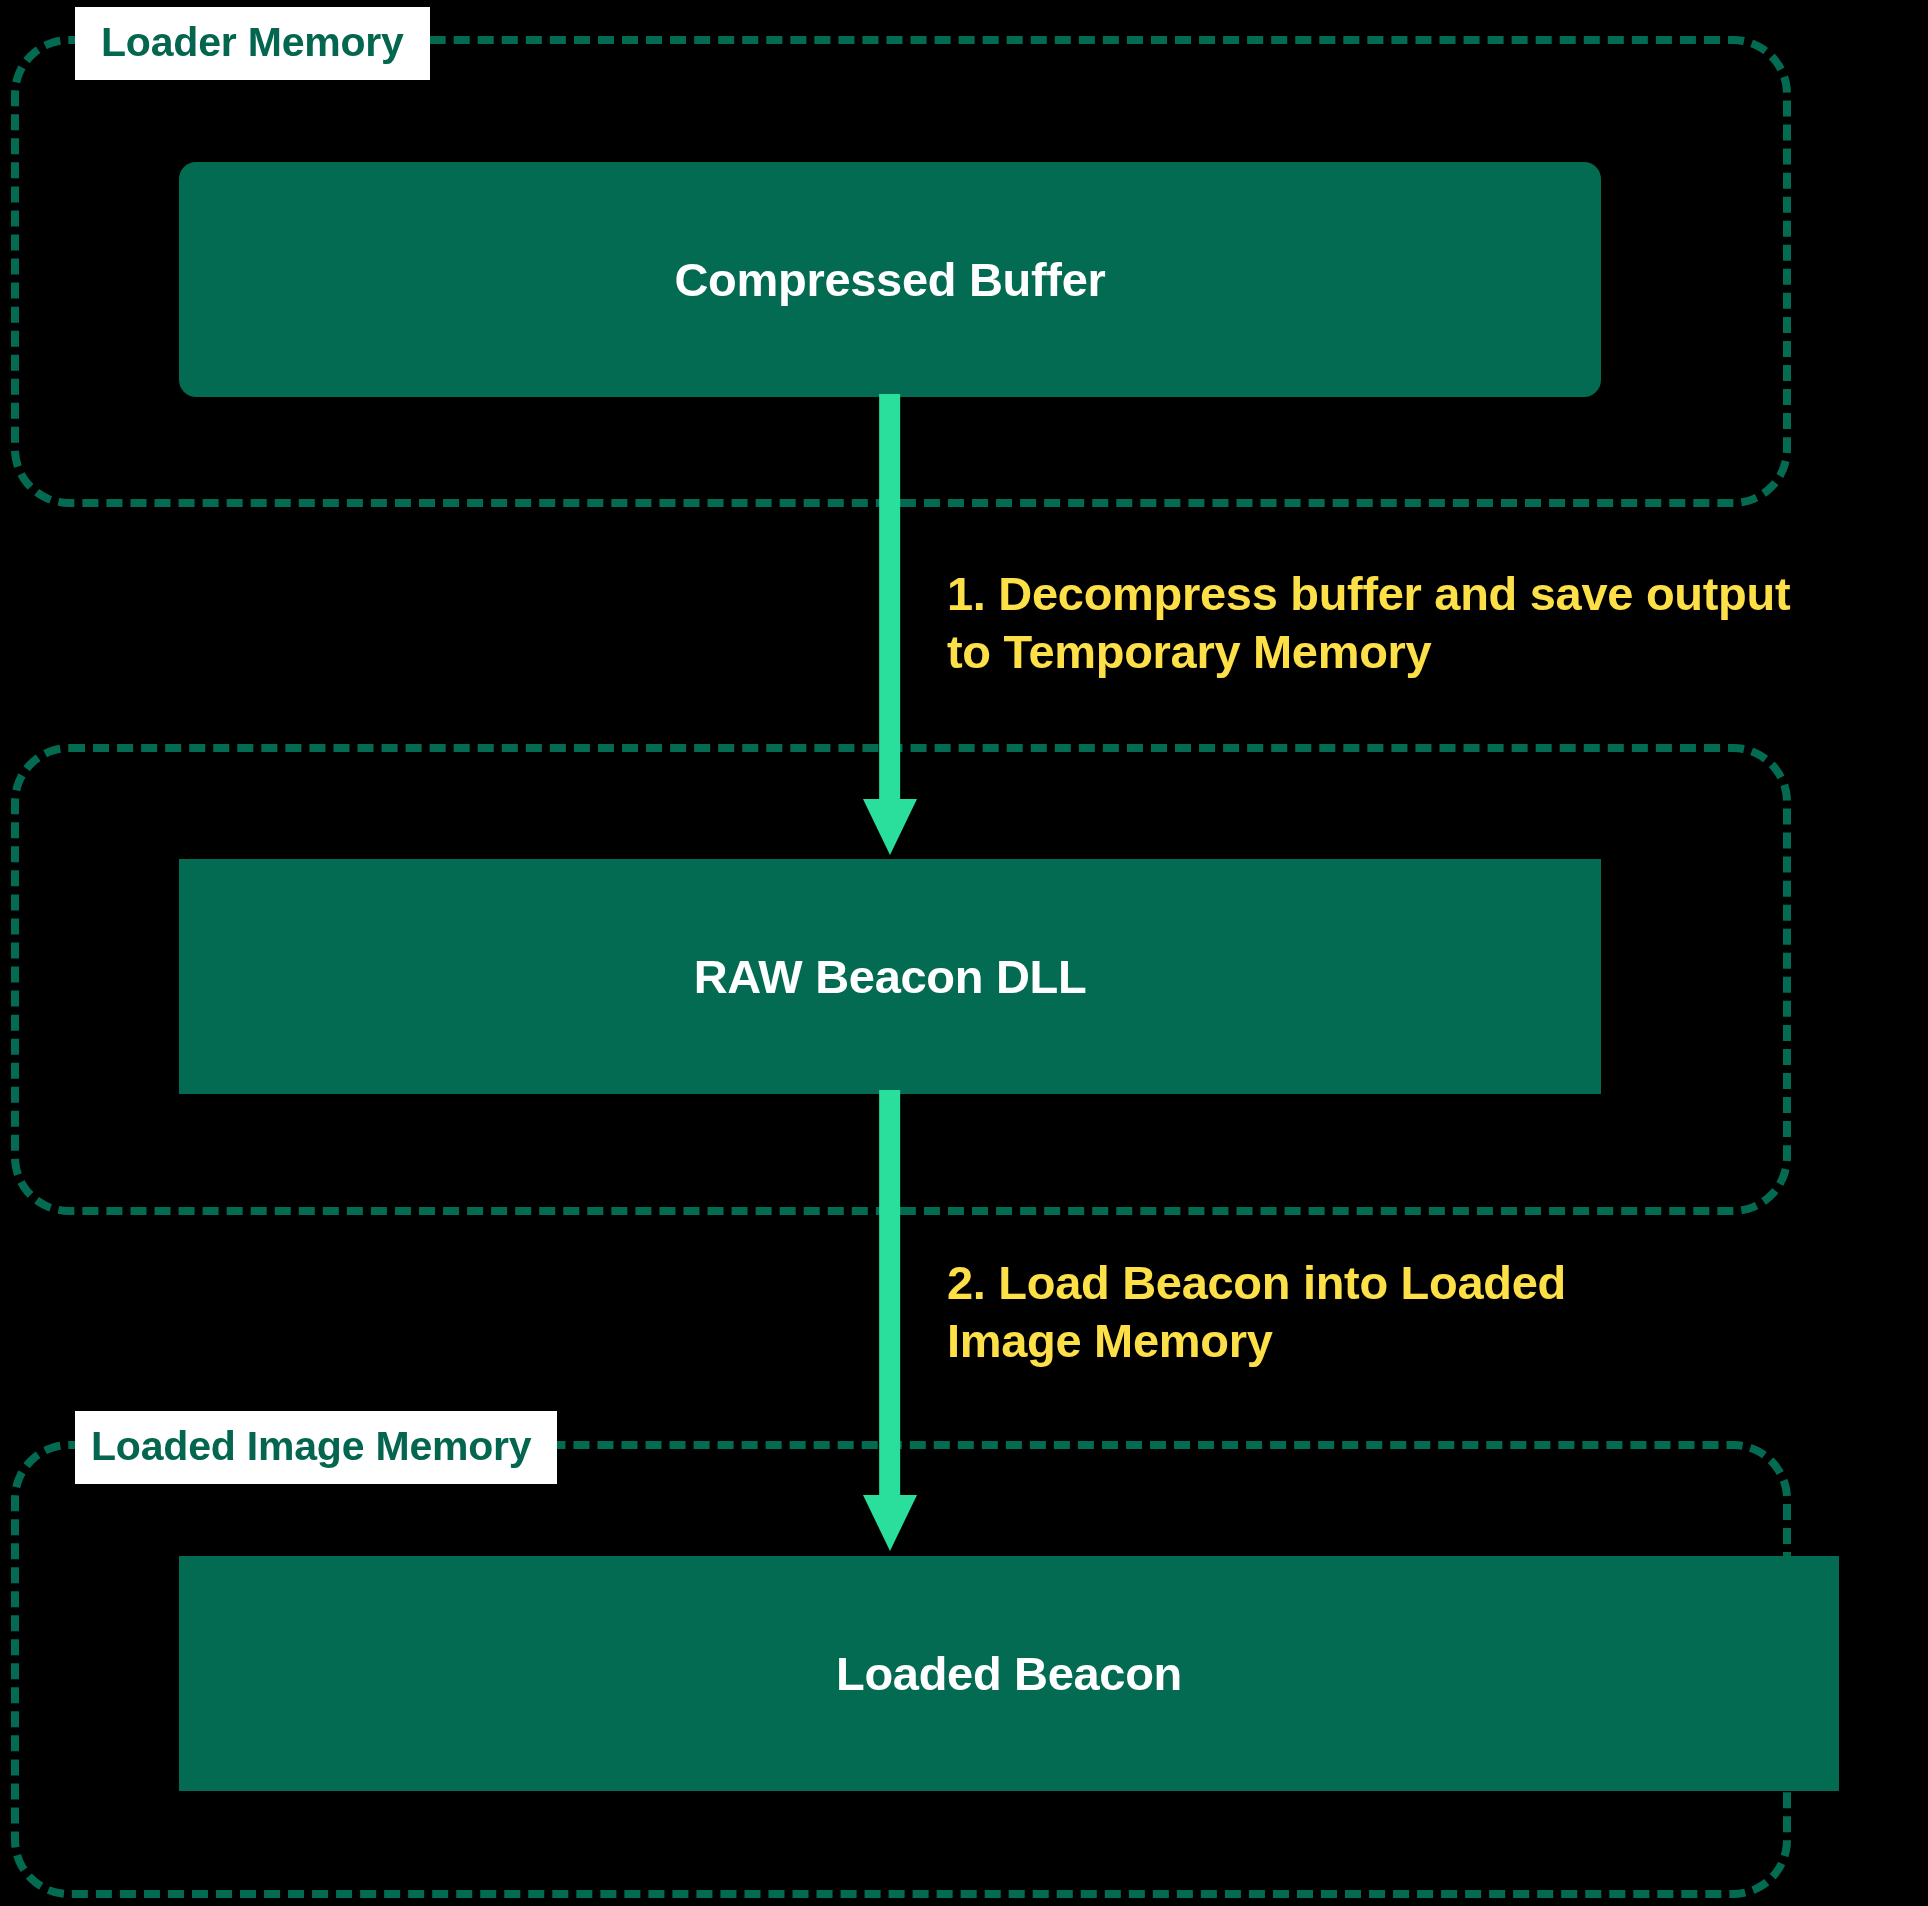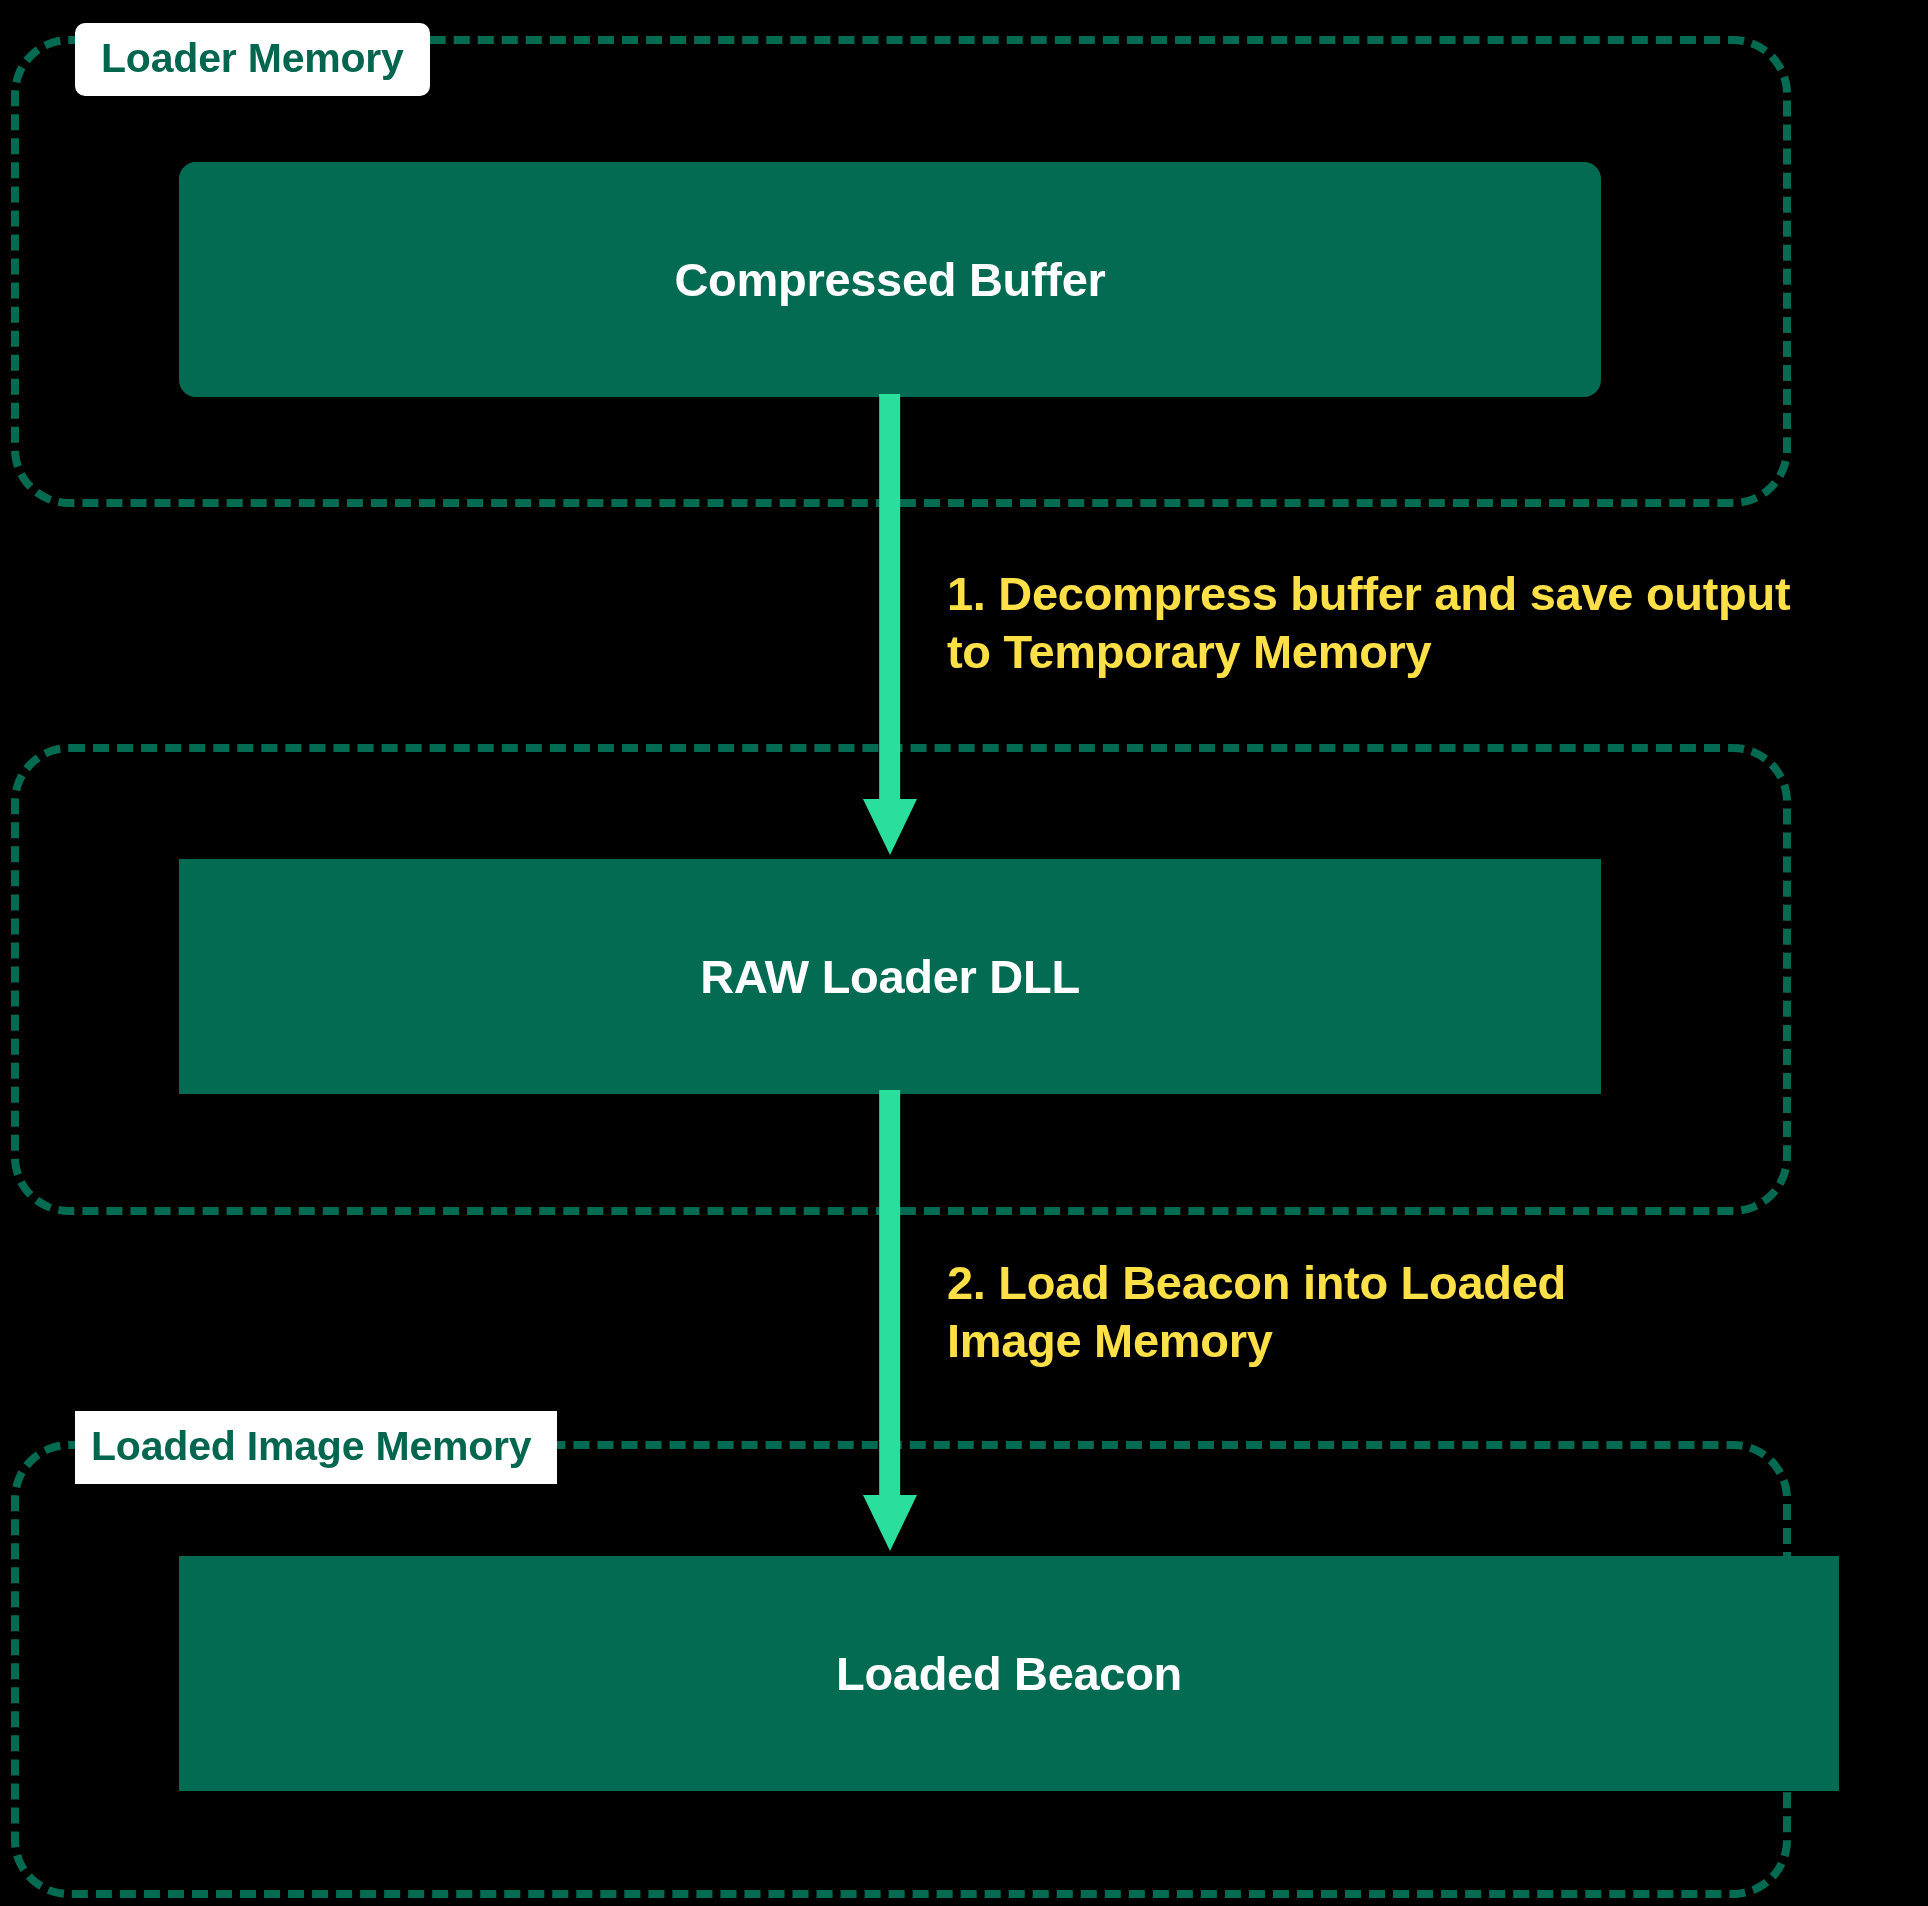--- a/index.html
+++ b/index.html
@@ -96,41 +96,41 @@
     z-index: 5;
   }
 </style>
 </head>
 <body>
 
 <div id="canvas">
 
   <div class="region" style="left:11.3px; top:36px; width:1780px; height:471px;"></div>
 
-  <div class="region-label" style="left:75px; top:23px;border-radius:10px;">Loader Memory</div>
+  <div class="region-label" style="left:75px; top:7px;">Loader Memory</div>
 
   <div class="block" style="left:179px; top:162px; width:1422px; height:235px;border-radius:17px;">
     <span class="block-label">Compressed Buffer</span>
   </div>
 
   <div class="arrow" style="left:834px; top:394px; width:111px; height:461px;">
     <div class="arrow-shaft" style="height:407px;"></div>
     <div class="arrow-head"></div>
   </div>
 
   <div class="step-text" style="left:947px; top:565px; width:960px;">
     <div>1. Decompress buffer and save output</div>
     <div>to Temporary Memory</div>
   </div>
 
   <div class="region" style="left:11.3px; top:744px; width:1780px; height:471px;"></div>
 
 
   <div class="block" style="left:179px; top:859px; width:1422px; height:235px;">
-    <span class="block-label">RAW Loader DLL</span>
+    <span class="block-label">RAW Beacon DLL</span>
   </div>
 
   <div class="arrow" style="left:834px; top:1090px; width:111px; height:461px;">
     <div class="arrow-shaft" style="height:407px;"></div>
     <div class="arrow-head"></div>
   </div>
 
   <div class="step-text" style="left:947px; top:1254px; width:960px;">
     <div>2. Load Beacon into Loaded</div>
     <div>Image Memory</div>

